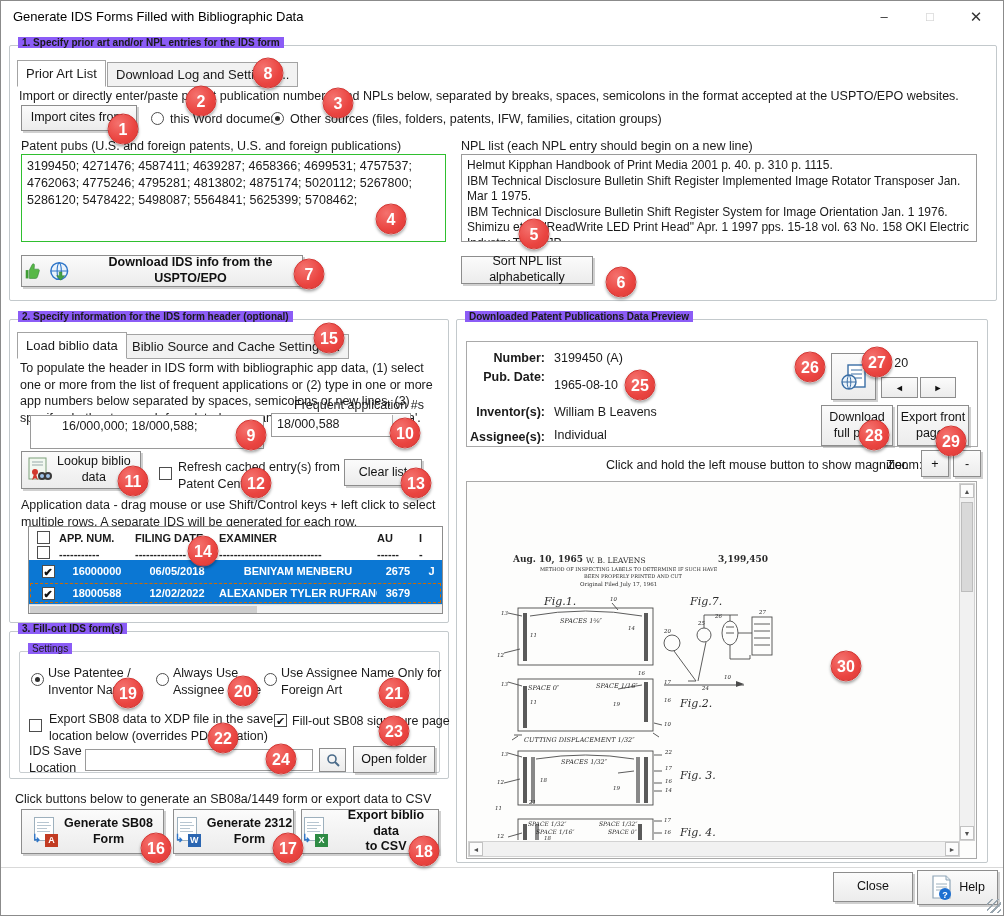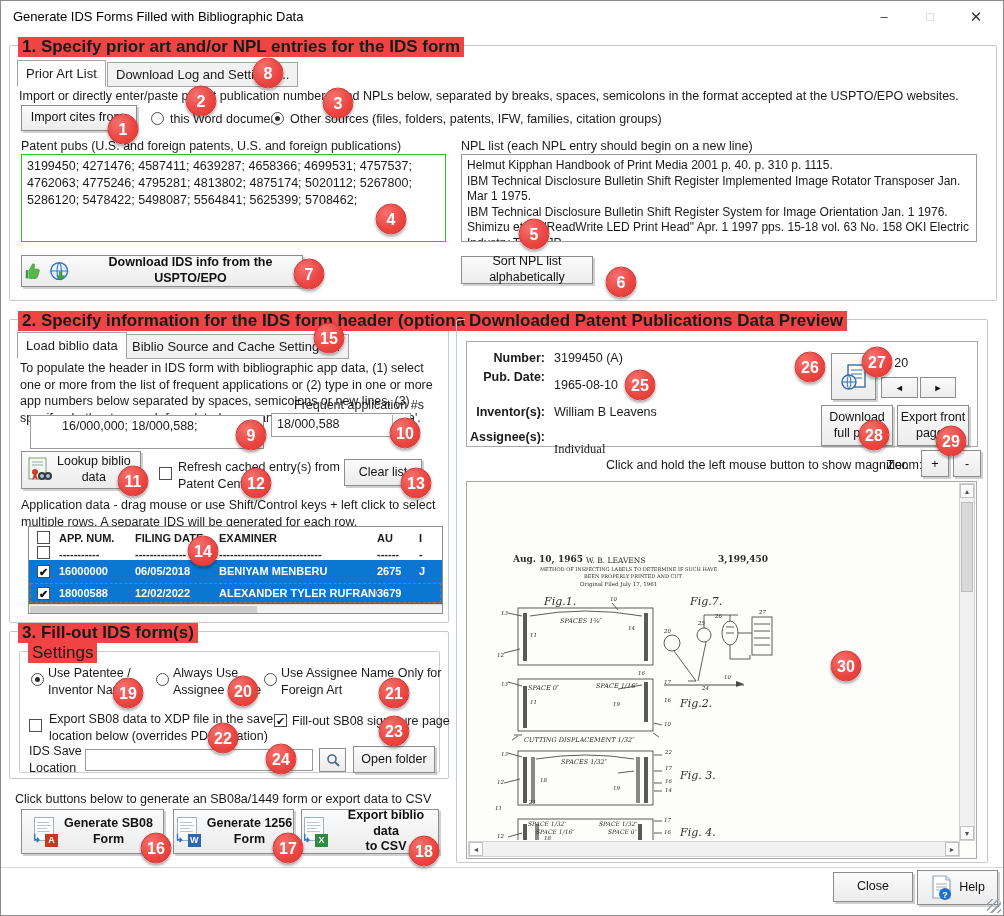--- a/index.html
+++ b/index.html
@@ -9,21 +9,21 @@
   
   .titlebar { position:absolute; left:0; top:0; width:100%; height:32px; background:#fff; }
   .titlebar .title { position:absolute; left:12px; top:8px; font-size:13px; color:#000; }
   .winbtn { position:absolute; top:0; width:46px; height:31px; text-align:center; line-height:31px; font-size:13px; color:#333; }
   .winbtn.min { right:96px; }
   .winbtn.max { right:50px; color:#c9c9c9; }
   .winbtn.close { right:4px; font-size:15px; }
 
   
   .grp { position:absolute; border:1px solid #c3c9cc; border-radius:2px; }
-  .grp > .legend { position:absolute; top:-9px; left:8px; background:#ef4444; padding:0 4px; font-weight:bold; font-size:17px; white-space:nowrap; }
+  .grp > .legend { position:absolute; top:-9px; left:8px; background:#8b5cf6; padding:0 4px; font-weight:bold; font-size:10px; white-space:nowrap; }
 
   
   .tab { position:absolute; border:1px solid #a3a3a3; background:#f2f2f2; padding:0 8px; font-size:13px; line-height:23px; height:25px; white-space:nowrap; }
   .tab.active { background:#fff; height:27px; border-bottom:1px solid #fff; z-index:2; line-height:25px; }
 
   .txt { position:absolute; font-size:12.5px; line-height:1.32; }
   .bold { font-weight:bold; }
   .pre { white-space:pre-line; }
 
   
@@ -37,21 +37,21 @@
   .check.on::after { content:"\2714"; }
 
   .field { position:absolute; border:1px solid #9a9a9a; background:#fff; font-size:12.5px; padding:3px 5px; overflow:hidden; }
 
   
   .apptable { position:absolute; left:27px; top:525px; width:415px; height:88px; border:1px solid #8d8d8d; background:#fff; overflow:hidden; }
   .trow { display:grid; grid-template-columns:30px 76px 84px 158px 42px 25px; align-items:center; font-size:11px; font-weight:bold; }
   .trow > div { overflow:hidden; white-space:nowrap; }
   .trow.hd { height:20px; padding-top:2px; }
   .trow.dash { height:13px; color:#222; }
-  .trow.datarow { height:22px; background:#0b77d3; color:#fff; }
+  .trow.datarow { height:22px; background:#0b77d3; color:#fff;text-align:center; }
   .trow.datarow.focus { outline:1.5px dashed #cf6a00; outline-offset:-2px; }
   .tcheck { width:13px; height:13px; border:1px solid #4d4d4d; background:#fff; margin-left:8px; font-size:11px; line-height:12px; text-align:center; color:#111; }
   .tcheck.on::after { content:"\2714"; }
   .tscroll { position:absolute; left:0; bottom:0; width:100%; height:9px; background:#f2f2f2; border-top:1px solid #dcdcdc; }
   .tscroll .thumb { position:absolute; left:1px; top:1px; width:55%; height:7px; background:#cfcfcf; }
 
   
   .sb { position:absolute; background:#f1f1f1; border:1px solid #d2d2d2; }
   .sb .arr { position:absolute; width:14px; height:14px; background:#fcfcfc; border:1px solid #c2c2c2; color:#505050; font-size:7px; line-height:14px; text-align:center; }
   .sb .thumbv { position:absolute; left:1px; top:18px; width:12px; height:90px; background:#d9d9d9; border:1px solid #bdbdbd; }
@@ -251,21 +251,21 @@
     <span class="docicon">
       <span class="page">
           <i style="top:4px;width:12px;"></i>
           <i style="top:7px;width:14px;"></i>
           <i style="top:10px;width:10px;"></i>
           <i style="top:13px;width:13px;"></i>
         </span>
       <span class="curl">↳</span>
       <span class="tag" style="background:#2b66b1;">W</span>
     </span>
-    <span class="lbl bold">Generate  1256
+    <span class="lbl bold">Generate  2312
 Form</span>
   </div>
   <div class="btn" style="left:300px;top:808px;width:138px;height:45px;">
     <span class="docicon">
       <span class="page">
           <i style="top:4px;width:12px;"></i>
           <i style="top:7px;width:14px;"></i>
           <i style="top:10px;width:10px;"></i>
           <i style="top:13px;width:13px;"></i>
         </span>
@@ -280,21 +280,21 @@
     <span class="legend">Downloaded Patent Publications Data Preview</span>
   </div>
   <div style="position:absolute;left:465px;top:340px;width:512px;height:106px;border:1px solid #a9a9a9;background:#fff;"></div>
   <div class="txt bold" style="left:478px;top:349px;width:66px;text-align:right;">Number:</div>
   <div class="txt" style="left:553px;top:349px;">3199450 (A)</div>
   <div class="txt bold" style="left:470px;top:368px;width:74px;text-align:right;">Pub. Date:</div>
   <div class="txt" style="left:553px;top:376px;">1965-08-10</div>
   <div class="txt bold" style="left:462px;top:403px;width:82px;text-align:right;">Inventor(s):</div>
   <div class="txt" style="left:553px;top:403px;">William B Leavens</div>
   <div class="txt bold" style="left:458px;top:428px;width:86px;text-align:right;">Assignee(s):</div>
-  <div class="txt" style="left:553px;top:440px;font-family:Liberation Serif, serif;">Individual</div>
+  <div class="txt" style="left:553px;top:426px;">Individual</div>
 
   <div class="btn" style="left:830px;top:352px;width:45px;height:47px;">
     <svg class="svgicon" width="28" height="28" viewBox="0 0 28 28">
         <rect x="8" y="2" width="17" height="22" fill="#fff" stroke="#3a6ea5" stroke-width="1.4"></rect>
         <line x1="11" y1="7" x2="22" y2="7" stroke="#3a6ea5"></line>
         <line x1="11" y1="11" x2="22" y2="11" stroke="#3a6ea5"></line>
         <line x1="11" y1="15" x2="22" y2="15" stroke="#3a6ea5"></line>
         <circle cx="9" cy="19" r="7" fill="#eaf3fb" stroke="#3a6ea5" stroke-width="1.4"></circle>
         <path d="M2 19h14M9 12c2.4 2 2.4 12 0 14M9 12c-2.4 2-2.4 12 0 14" fill="none" stroke="#3a6ea5"></path>
       </svg>

